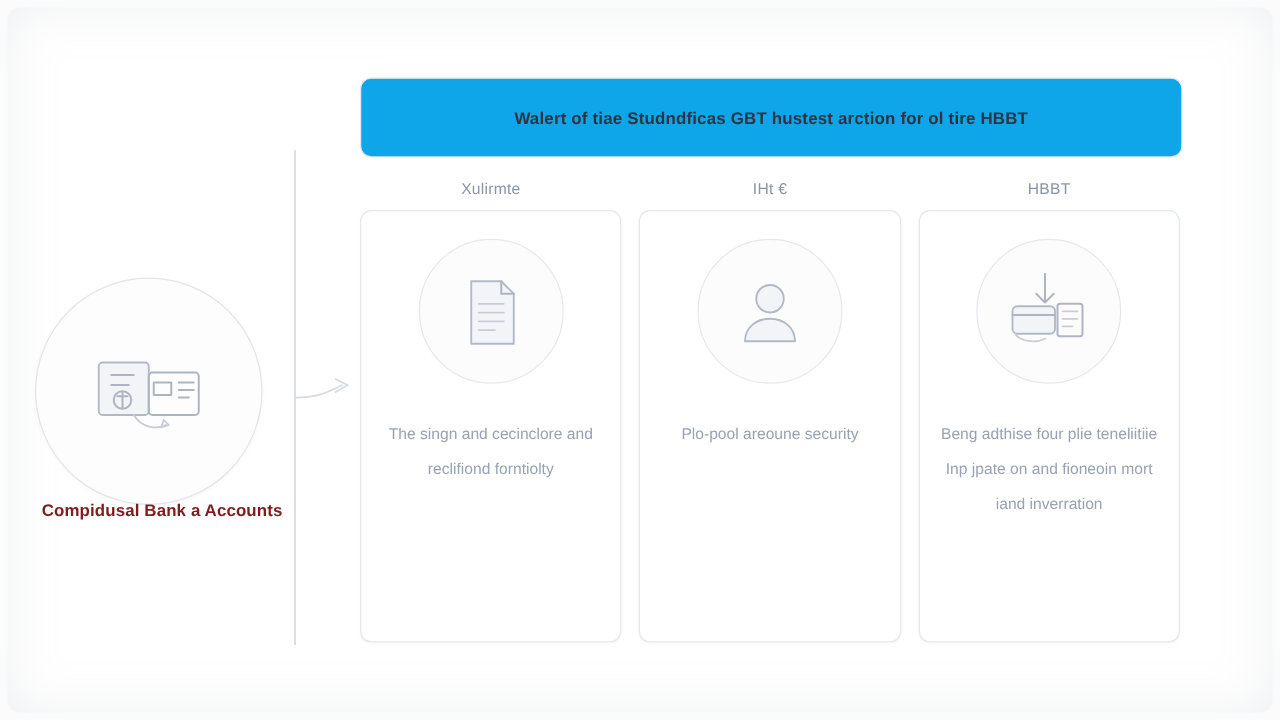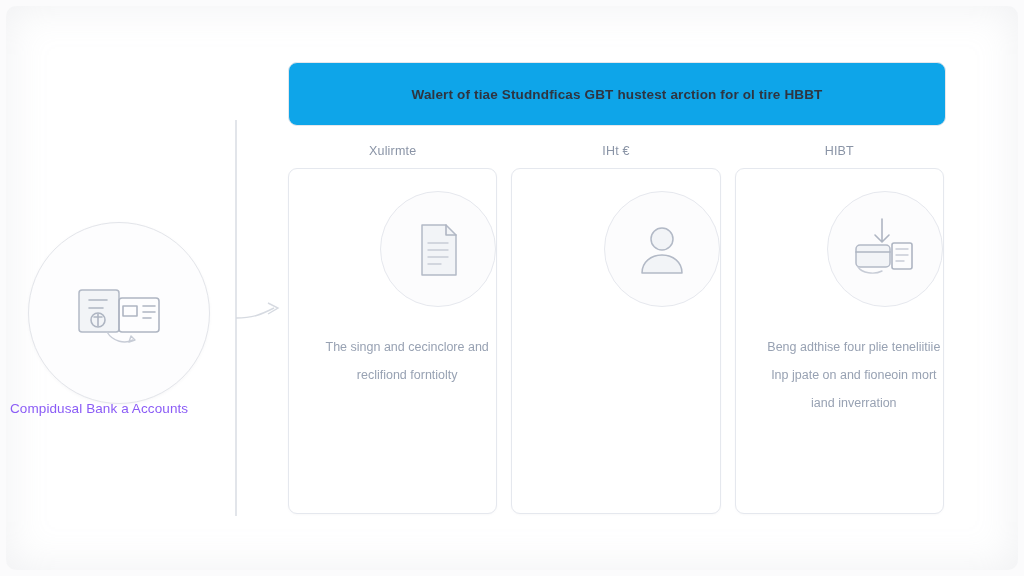--- a/index.html
+++ b/index.html
@@ -51,24 +51,24 @@
   .source-icon {
     width: 96px;
     height: 78px;
     position: relative;
   }
   .source-label {
     position: absolute;
     left: 10px;
     top: 398px;
     width: 216px;
-    text-align: left;
-    color: #8b5cf6;
+    text-align: right;
+    color: #7f1d1d;
     font-size: 13.5px;
-    font-weight: normal;
+    font-weight: bold;
     line-height: 21px;
     letter-spacing: 0.1px;
   }
 
   
   .connector {
     position: absolute;
     left: 228px;
     top: 118px;
     width: 70px;
@@ -126,21 +126,21 @@
   }
   .card {
     width: 100%;
     flex: 1 1 auto;
     background: #ffffff;
     border: 1px solid #e5e8ee;
     border-radius: 9px;
     box-shadow: 0 1px 2px rgba(140,146,160,0.05);
     display: flex;
     flex-direction: column;
-    align-items: flex-end;
+    align-items: center;
     padding-top: 22px;
     box-sizing: border-box;
   }
   .icon-circle {
     width: 114px;
     height: 114px;
     border-radius: 50%;
     background: #fcfcfd;
     border: 1px solid #e6e8ee;
     display: flex;
@@ -237,25 +237,26 @@
 
     <div class="column">
       <div class="col-title">IHt €</div>
       <div class="card">
         <div class="icon-circle">
           <svg width="56" height="60" viewBox="0 0 56 60" aria-hidden="true">
             <circle class="fillsoft" cx="28" cy="20" r="11"></circle>
             <path class="fillsoft" d="M8 54c0-11 9-18 20-18s20 7 20 18z"></path>
           </svg>
         </div>
+        <div class="card-text">Plo-pool areoune security</div>
       </div>
     </div>
 
     <div class="column">
-      <div class="col-title">HIBT</div>
+      <div class="col-title">HBBT</div>
       <div class="card">
         <div class="icon-circle">
           <svg width="74" height="68" viewBox="0 0 74 68" aria-hidden="true">
             <path class="st" d="M34 4v22M27 20l7 7 7-7"></path>
             <rect class="fillsoft" x="8" y="30" width="34" height="22" rx="4"></rect>
             <path class="st" d="M8 37h34"></path>
             <rect class="st" x="44" y="28" width="20" height="26" rx="2" fill="#ffffff"></rect>
             <path class="st-soft" d="M48 34h12M48 40h12M48 46h8"></path>
             <path class="st-soft" d="M10 52c4 6 16 8 24 4"></path>
           </svg>

